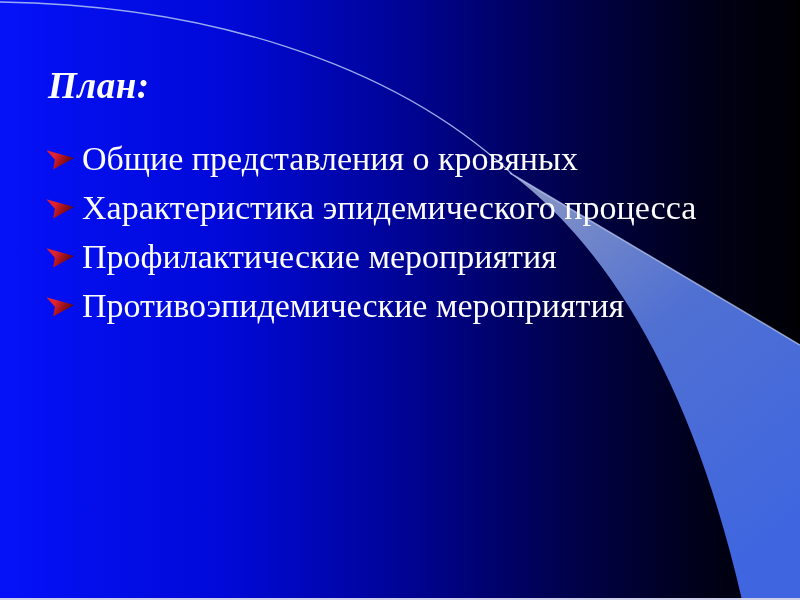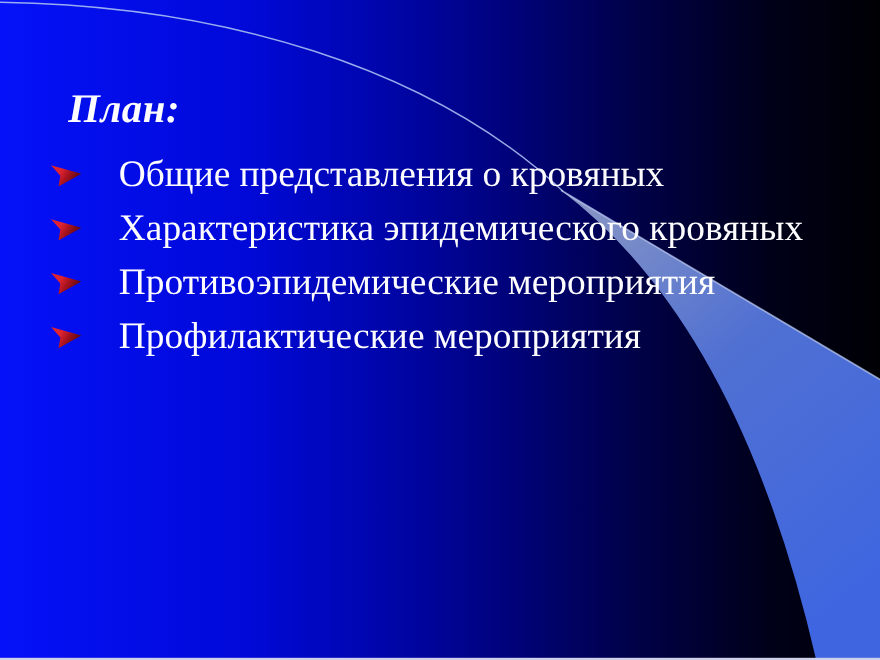--- a/index.html
+++ b/index.html
@@ -11,37 +11,37 @@
     background:linear-gradient(90deg,
       var(--bg_left) 0%, #0009d8 28%, #0005a6 45%, #00027a 58%,
       #000148 72%, #000018 88%, var(--bg_right) 100%);
   }
   .bg-svg{position:absolute;left:0;top:0;width:800px;height:600px;display:block;}
   .bottom-strip{
     position:absolute;left:0;bottom:0;width:800px;height:2px;
     background:var(--bottom_strip);
   }
   .slide-title{
-    position:absolute;left:48px;top:64px;margin:14px;
+    position:absolute;left:48px;top:64px;margin:0;
     font-size:37px;line-height:44px;
     font-weight:bold;font-style:italic;
     color:var(--text);
     letter-spacing:0.5px;
   }
   .bullet-list{
     position:absolute;left:46px;top:134px;width:724px;
     margin:0;padding:0;list-style:none;
   }
   .bullet-list li{
     position:relative;
     padding-left:36px;
     font-size:34px;line-height:49px;
     color:var(--text);
   }
-  .bl{display:block;white-space:nowrap;margin-left:26px;}
+  .bl{display:block;white-space:nowrap;}
   .bl:empty{display:none;}
   .bullet-arrow{
     position:absolute;left:1px;top:14px;
     width:27px;height:21px;
     background:linear-gradient(125deg, var(--bullet_red) 32%, #a5121e 55%, #5f0910 82%);
     clip-path:polygon(0 6%, 100% 52%, 20% 100%, 29% 54%);
     transform:rotate(-4deg);
   }
 </style>
 </head>
@@ -64,29 +64,29 @@
 
   <h1 class="slide-title">План:</h1>
 
   <ul class="bullet-list">
     <li>
       <span class="bullet-arrow"></span>
       <span class="bl">Общие представления о кровяных</span>
     </li>
     <li>
       <span class="bullet-arrow"></span>
-      <span class="bl">Характеристика эпидемического кровяных</span>
+      <span class="bl">Характеристика эпидемического процесса</span>
+
+    </li>
+    <li>
+      <span class="bullet-arrow"></span>
+      <span class="bl">Профилактические мероприятия</span>
 
     </li>
     <li>
       <span class="bullet-arrow"></span>
       <span class="bl">Противоэпидемические мероприятия</span>
-
-    </li>
-    <li>
-      <span class="bullet-arrow"></span>
-      <span class="bl">Профилактические мероприятия</span>
 
     </li>
   </ul>
 
   <div class="bottom-strip"></div>
 </div>
 
 </body></html>

